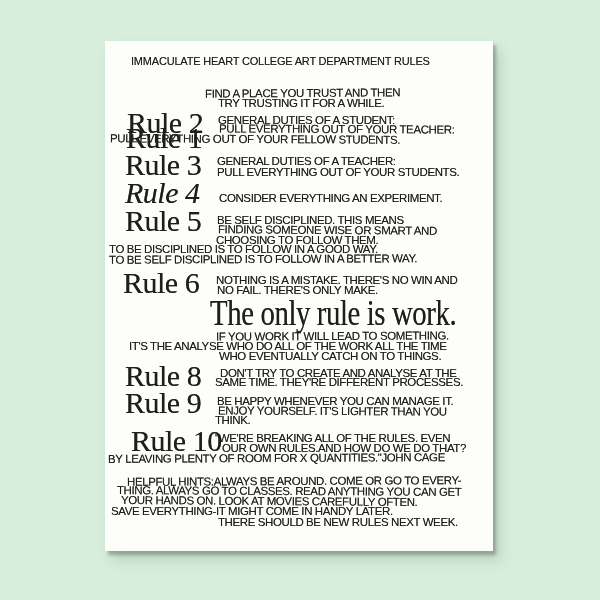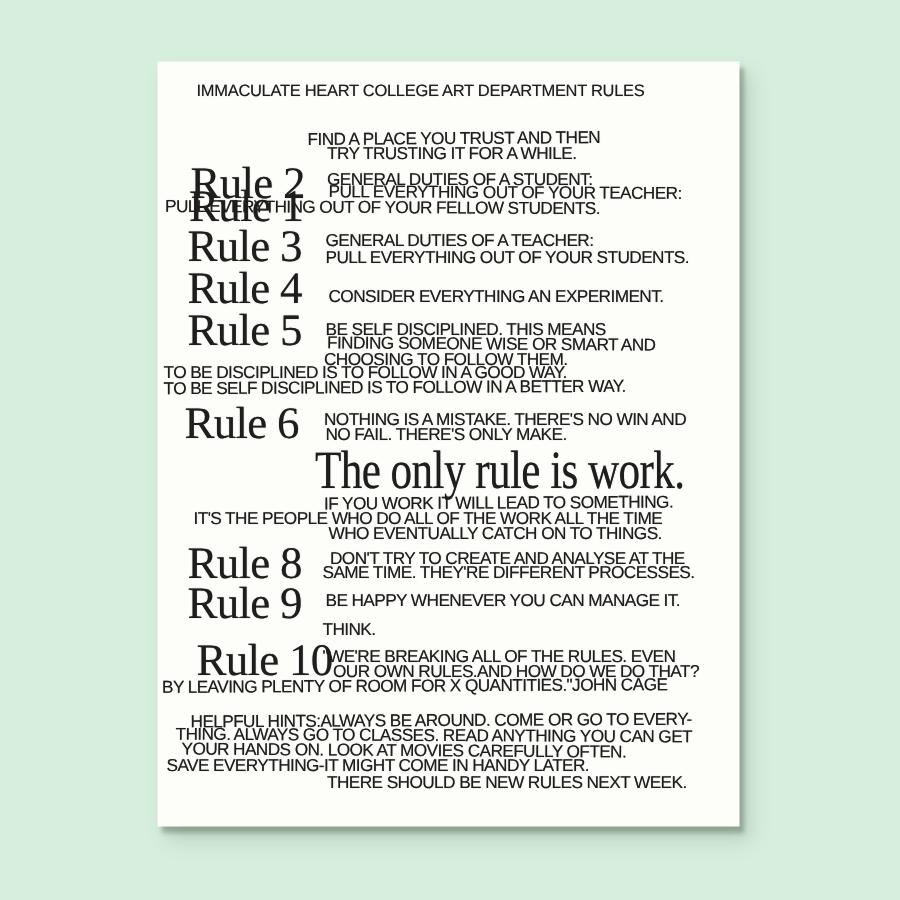--- a/index.html
+++ b/index.html
@@ -76,45 +76,46 @@
 
     <div class="t serif" style="left:22px; top:67px;">Rule 2</div>
     <div class="t sans" style="left:113px; top:74px;">GENERAL DUTIES OF A STUDENT:</div>
     <div class="t sans" style="left:114px; top:83px; transform:rotate(0.3deg);">PULL EVERYTHING OUT OF YOUR TEACHER:</div>
     <div class="t sans" style="left:5px; top:93px; transform:rotate(0.3deg);">PULL EVERYTHING OUT OF YOUR FELLOW STUDENTS.</div>
 
     <div class="t serif" style="left:20px; top:109px;">Rule 3</div>
     <div class="t sans" style="left:112px; top:126px;">PULL EVERYTHING OUT OF YOUR STUDENTS.</div>
     <div class="t sans" style="left:112px; top:115px;">GENERAL DUTIES OF A TEACHER:</div>
 
-    <div class="t serif" style="left:20px; top:137px;">Rule 4</div>
+    <div class="t serif" style="left:20px; top:137px;font-style:italic;">Rule 4</div>
     <div class="t sans" style="left:114px; top:152px;">CONSIDER EVERYTHING AN EXPERIMENT.</div>
 
     <div class="t serif" style="left:20px; top:165px;">Rule 5</div>
     <div class="t sans" style="left:112px; top:174px;text-align:center;">BE SELF DISCIPLINED. THIS MEANS</div>
     <div class="t sans" style="left:113px; top:184px; transform:rotate(0.4deg);">FINDING SOMEONE WISE OR SMART AND</div>
     <div class="t sans" style="left:111px; top:194px;">CHOOSING TO FOLLOW THEM.</div>
     <div class="t sans" style="left:4px; top:203px;">TO BE DISCIPLINED IS TO FOLLOW IN A GOOD WAY.</div>
     <div class="t sans" style="left:4px; top:213px; transform:rotate(-0.3deg);">TO BE SELF DISCIPLINED IS TO FOLLOW IN A BETTER WAY.</div>
 
     <div class="t serif" style="left:18px; top:227px;">Rule 6</div>
     <div class="t sans" style="left:111px; top:234px;">NOTHING IS A MISTAKE. THERE'S NO WIN AND</div>
     <div class="t sans" style="left:112px; top:244px;">NO FAIL. THERE'S ONLY MAKE.</div>
 
     <div class="t headline" style="left:105px; top:254px;">The only rule is work.</div>
     <div class="t sans" style="left:111px; top:290px; transform:rotate(-0.3deg);">IF YOU WORK IT WILL LEAD TO SOMETHING.</div>
-    <div class="t sans" style="left:24px; top:300px;">IT'S THE PEOPLE WHO DO ALL OF THE WORK ALL THE TIME</div>
+    <div class="t sans" style="left:24px; top:300px;">IT'S THE ANALYSE WHO DO ALL OF THE WORK ALL THE TIME</div>
     <div class="t sans" style="left:114px; top:310px;">WHO EVENTUALLY CATCH ON TO THINGS.</div>
 
     <div class="t serif" style="left:20px; top:320px;">Rule 8</div>
     <div class="t sans" style="left:115px; top:327px;">DON'T TRY TO CREATE AND ANALYSE AT THE</div>
     <div class="t sans" style="left:110px; top:336px;">SAME TIME. THEY'RE DIFFERENT PROCESSES.</div>
 
     <div class="t serif" style="left:20px; top:347px;">Rule 9</div>
     <div class="t sans" style="left:112px; top:355px;">BE HAPPY WHENEVER YOU CAN MANAGE IT.</div>
+    <div class="t sans" style="left:113px; top:365px; transform:rotate(0.3deg);">ENJOY YOURSELF. IT'S LIGHTER THAN YOU</div>
     <div class="t sans" style="left:110px; top:374px;">THINK.</div>
 
     <div class="t serif" style="left:26px; top:385px;">Rule 10</div>
     <div class="t sans" style="left:110px; top:392px;">"WE'RE BREAKING ALL OF THE RULES. EVEN</div>
     <div class="t sans" style="left:117px; top:402px;">OUR OWN RULES.AND HOW DO WE DO THAT?</div>
     <div class="t sans" style="left:3px; top:412px; transform:rotate(-0.3deg);">BY LEAVING PLENTY OF ROOM FOR X QUANTITIES."JOHN CAGE</div>
 
     <div class="t sans" style="left:22px; top:435px; transform:rotate(-0.3deg);">HELPFUL HINTS:ALWAYS BE AROUND. COME OR GO TO EVERY-</div>
     <div class="t sans" style="left:12px; top:445px; transform:rotate(0.3deg);">THING. ALWAYS GO TO CLASSES. READ ANYTHING YOU CAN GET</div>
     <div class="t sans" style="left:16px; top:455px; transform:rotate(0.4deg);">YOUR HANDS ON. LOOK AT MOVIES CAREFULLY OFTEN.</div>

